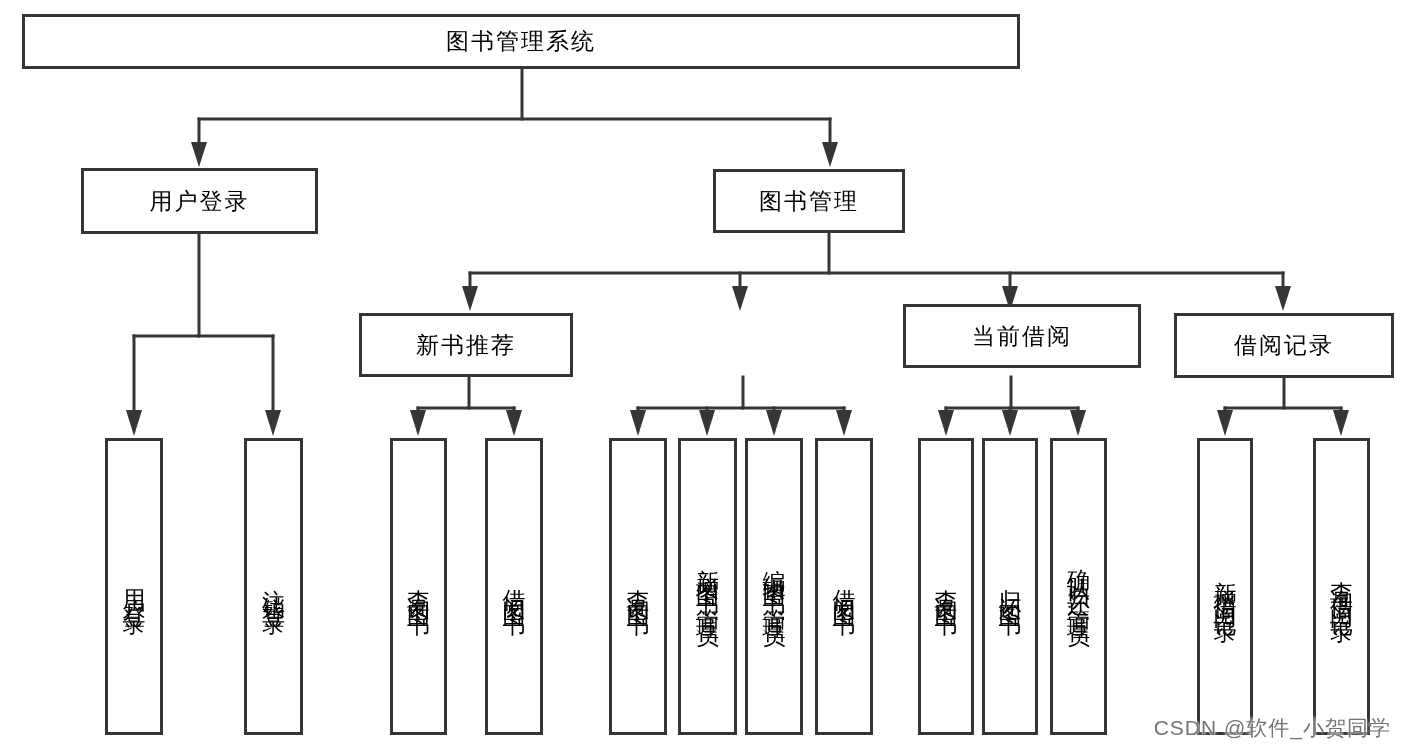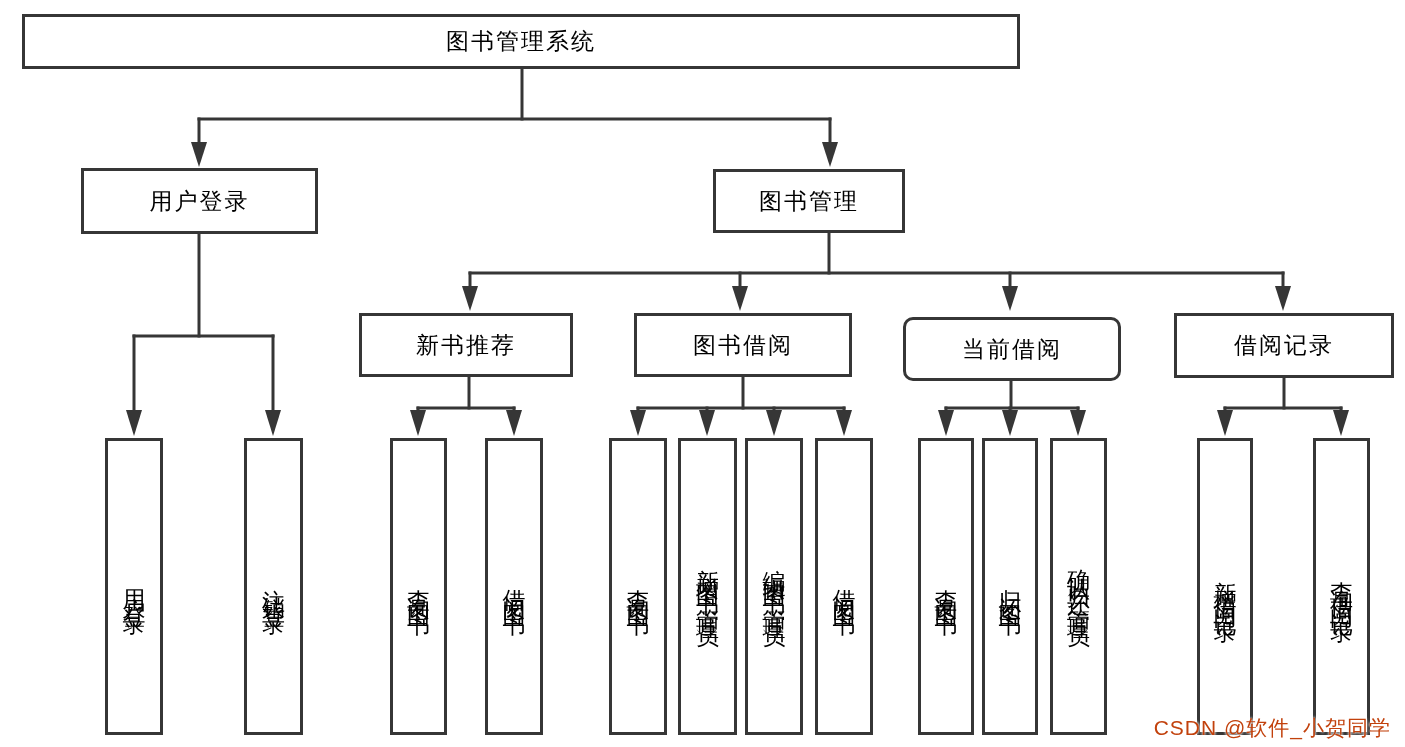--- a/index.html
+++ b/index.html
@@ -30,21 +30,21 @@
     letter-spacing: 8px;
     line-height: 1;
     white-space: nowrap;
   }
   .watermark {
     position: absolute;
     right: 14px;
     bottom: 5px;
     font-size: 21px;
     letter-spacing: 1px;
-    color: #c2410c;
+    color: #737373;
     text-shadow: 0 0 3px #ffffff, 0 0 3px #ffffff;
     z-index: 5;
     margin-left: 11px;
   }
 </style>
 </head>
 <body>
 
 <div class="canvas">
 
@@ -128,24 +128,21 @@
   <div class="node hbox" style="left:81px; top:168px; width:237px; height:66px;">
     <span>用户登录</span>
   </div>
   <div class="node hbox" style="left:713px; top:169px; width:192px; height:64px;">
     <span>图书管理</span>
   </div>
 
   <div class="node hbox" style="left:359px; top:313px; width:214px; height:64px;font-family:Liberation Serif, serif;">
     <span>新书推荐</span>
   </div>
-  <div class="node hbox" style="left:634px; top:313px; width:218px; height:64px;">
-    <span>图书借阅</span>
-  </div>
-  <div class="node hbox" style="left:903px; top:317px; width:218px; height:64px;border-radius:10px;">
+  <div class="node hbox" style="left:903px; top:304px; width:238px; height:64px;">
     <span>当前借阅</span>
   </div>
   <div class="node hbox" style="left:1174px; top:313px; width:220px; height:65px;">
     <span>借阅记录</span>
   </div>
 
   <div class="node leaf" style="left:105px; top:438px; width:58px; height:297px;">
     <span class="vtext">用户登录</span>
   </div>
   <div class="node leaf" style="left:244px; top:438px; width:59px; height:297px;">

